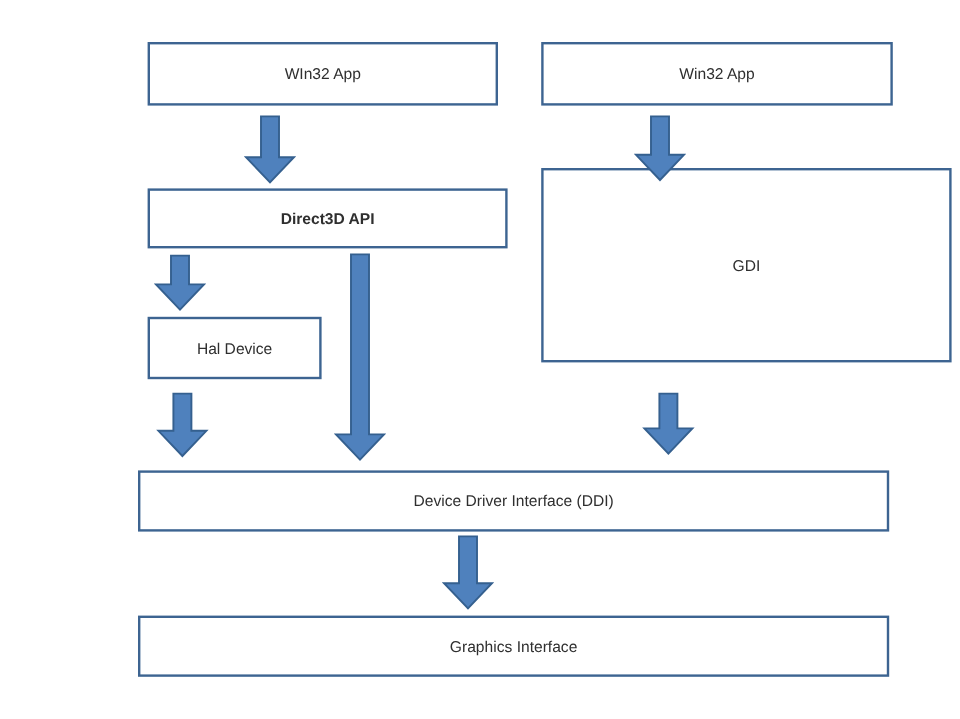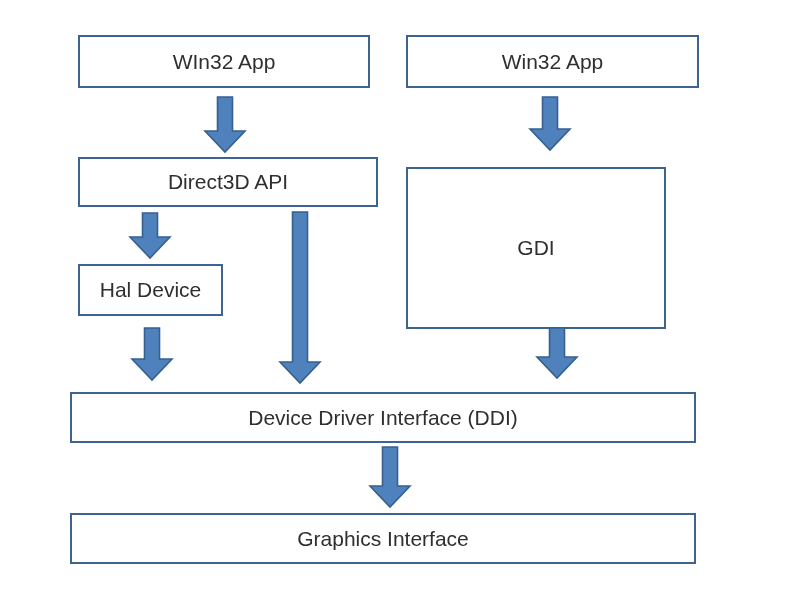--- a/index.html
+++ b/index.html
@@ -17,36 +17,37 @@
     background:var(--canvas-bg);
     font-family:"Liberation Sans", sans-serif;
     overflow:hidden;
   }
   .node{
     position:absolute;
     box-sizing:border-box;
     background:var(--box-bg);
     border:2px solid var(--box-border);
     display:flex;align-items:center;justify-content:center;
-    font-size:21px;color:var(--text-color);
+    font-size:13px;color:var(--text-color);
     text-align:center;
     white-space:nowrap;
+    margin-left:45px;
   }
   .arrow{position:absolute;overflow:visible;}
   .arrow polygon{
     fill:var(--arrow-fill);
     stroke:var(--arrow-stroke);
     stroke-width:1.6;
     stroke-linejoin:miter;
   }
   
   #n-win32-left   {left:78px;  top:35px;  width:292px; height:53px;}
   #n-win32-right  {left:406px; top:35px;  width:293px; height:53px;}
-  #n-direct3d     {left:78px;  top:157px; width:300px; height:50px;}
-  #n-gdi          {left:406px; top:167px; width:260px; height:162px;}
+  #n-direct3d     {left:78px;  top:157px; width:300px; height:50px;font-weight:bold;}
+  #n-gdi          {left:406px; top:140px; width:342px; height:162px;}
   #n-hal          {left:78px;  top:264px; width:145px; height:52px;}
   #n-ddi          {left:70px;  top:392px; width:626px; height:51px;}
   #n-hardware     {left:70px;  top:513px; width:626px; height:51px;}
   
   #a-win32l-d3d   {left:205px; top:97px;}
   #a-win32r-gdi   {left:530px; top:97px;}
   #a-d3d-hal      {left:130px; top:213px;}
   #a-d3d-ddi      {left:280px; top:212px;}
   #a-hal-ddi      {left:132px; top:328px;}
   #a-gdi-ddi      {left:537px; top:328px;}

